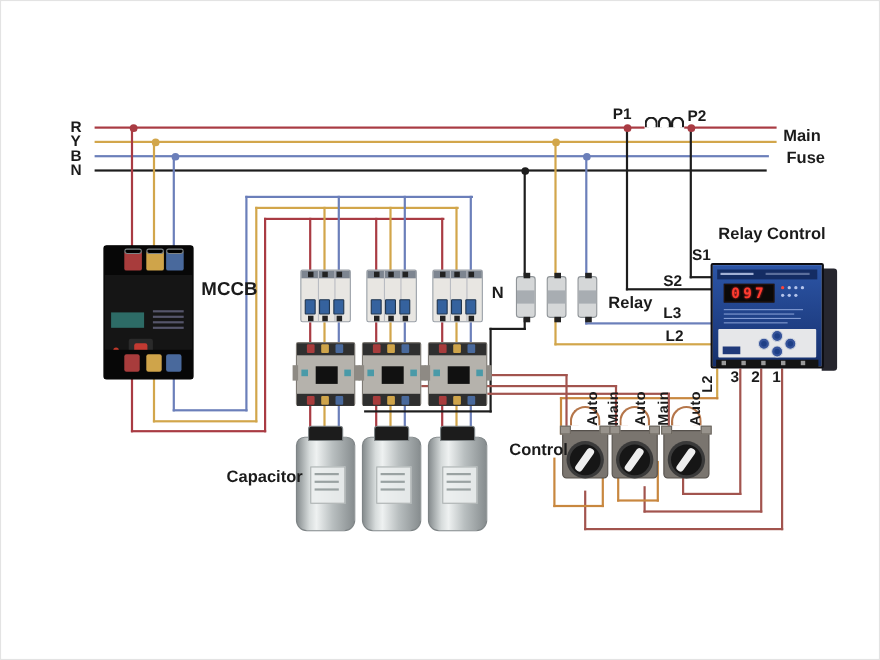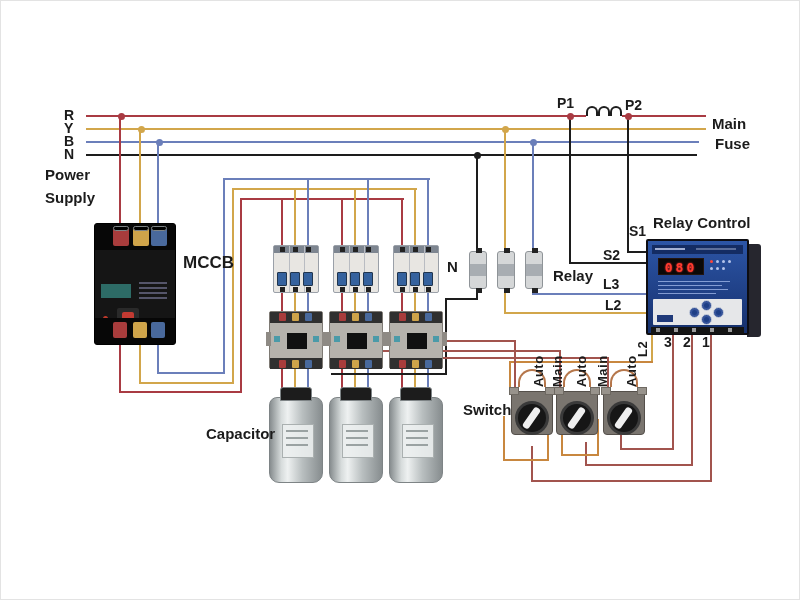--- a/index.html
+++ b/index.html
@@ -354,21 +354,21 @@
     <div class="term" style="left:18px;top:98px;width:14px;height:16px;background:#a83c3c"></div>
     <div class="term" style="left:38px;top:98px;width:14px;height:16px;background:#cfa44a"></div>
     <div class="term" style="left:56px;top:98px;width:14px;height:16px;background:#49699c"></div>
   </div>
 
   <div class="relay-side"></div>
   <div class="relay">
     <div class="hdr"></div>
     <div class="hline" style="left:7px;top:7px;width:30px"></div>
     <div class="hline" style="left:48px;top:7px;width:40px;opacity:.5"></div>
-    <div class="disp">080</div>
+    <div class="disp">097</div>
     <div class="ld" style="left:62px;top:19px;background:#ff4438"></div>
     <div class="ld" style="left:68px;top:19px"></div>
     <div class="ld" style="left:74px;top:19px"></div>
     <div class="ld" style="left:80px;top:19px"></div>
     <div class="ld" style="left:62px;top:26px"></div>
     <div class="ld" style="left:68px;top:26px"></div>
     <div class="ld" style="left:74px;top:26px"></div>
     <div class="row" style="left:10px;top:40px;width:72px"></div>
     <div class="row" style="left:10px;top:44px;width:64px"></div>
     <div class="row" style="left:10px;top:48px;width:70px"></div>
@@ -385,31 +385,30 @@
     <div class="nub" style="left:26px"></div>
     <div class="nub" style="left:44px"></div>
     <div class="nub" style="left:62px"></div>
     <div class="nub" style="left:80px"></div>
   </div>
 
   <div class="lbl" style="left:63px;top:106px;font-size:14px">R</div>
   <div class="lbl" style="left:63px;top:119px;font-size:14px">Y</div>
   <div class="lbl" style="left:63px;top:132px;font-size:14px">B</div>
   <div class="lbl" style="left:63px;top:145px;font-size:14px">N</div>
-  <div class="lbl wrap" style="left:44px;top:163px;width:72px;font-size:15px;line-height:1.5">Power Supply</div>
   <div class="lbl" style="left:556px;top:94px;font-size:14px">P1</div>
   <div class="lbl" style="left:624px;top:96px;font-size:14px">P2</div>
   <div class="lbl" style="left:711px;top:114px;font-size:15px">Main</div>
   <div class="lbl" style="left:714px;top:134px;font-size:15px">Fuse</div>
   <div class="lbl" style="left:182px;top:252px;font-size:17px">MCCB</div>
   <div class="lbl" style="left:446px;top:257px;font-size:15px">N</div>
   <div class="lbl" style="left:552px;top:266px;font-size:15px">Relay</div>
   <div class="lbl" style="left:205px;top:424px;font-size:15px">Capacitor</div>
-  <div class="lbl" style="left:462px;top:400px;font-size:15px">Switch</div>
-  <div class="lbl" style="left:652px;top:213px;font-size:15px">Relay Control</div>
+  <div class="lbl" style="left:462px;top:400px;font-size:15px">Control</div>
+  <div class="lbl" style="left:652px;top:203px;font-size:15px">Relay Control</div>
   <div class="lbl" style="left:628px;top:222px;font-size:14px">S1</div>
   <div class="lbl" style="left:602px;top:246px;font-size:14px">S2</div>
   <div class="lbl" style="left:602px;top:275px;font-size:14px">L3</div>
   <div class="lbl" style="left:604px;top:296px;font-size:14px">L2</div>
   <div class="vlbl" style="left:634px;top:330px;height:26px">L2</div>
   <div class="lbl" style="left:663px;top:333px;font-size:14px">3</div>
   <div class="lbl" style="left:682px;top:333px;font-size:14px">2</div>
   <div class="lbl" style="left:701px;top:333px;font-size:14px">1</div>
   <div class="vlbl" style="left:530px;top:326px;height:60px">Auto</div>
   <div class="vlbl" style="left:549px;top:326px;height:60px">Main</div>

